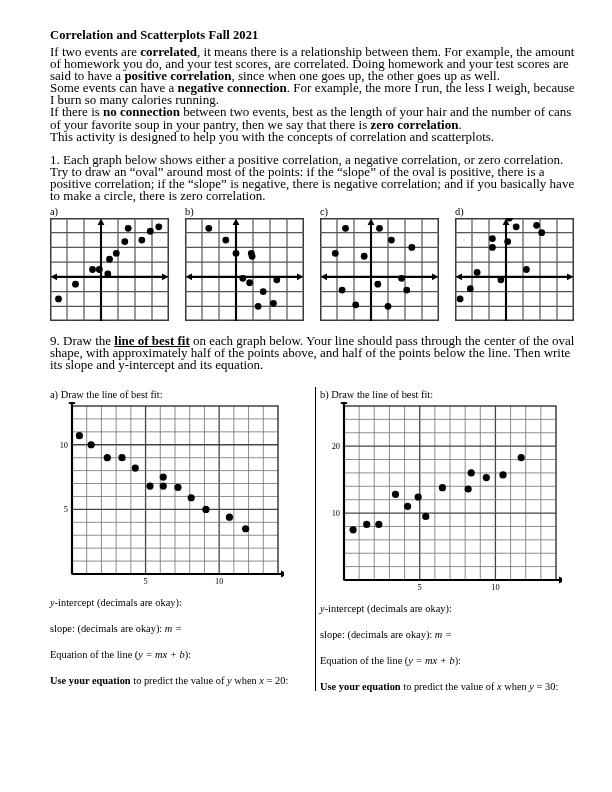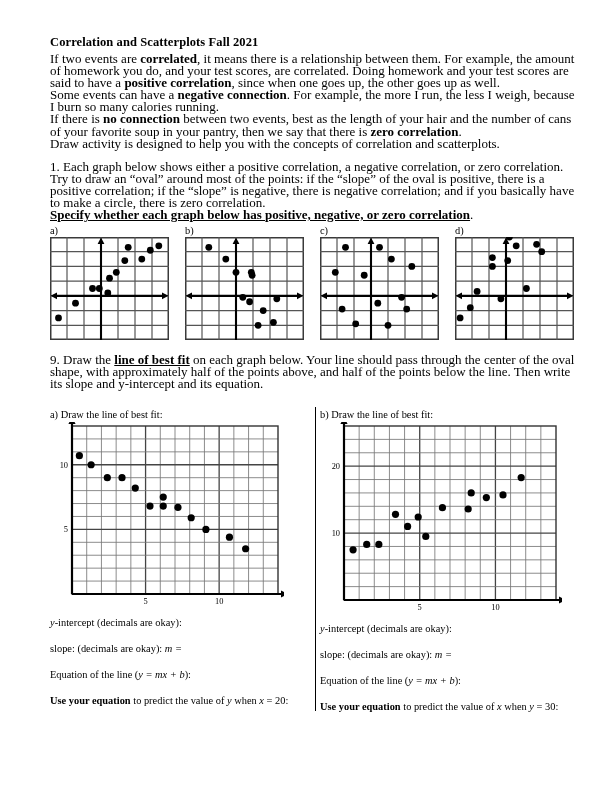--- a/index.html
+++ b/index.html
@@ -18,21 +18,21 @@
   .page {
     position: absolute;
     left: 0; top: 0;
     width: 612px;
     height: 792px;
     padding: 0;
   }
   .content {
     position: absolute;
     left: 50px;
-    top: 35px;
+    top: 28px;
     width: 528px;
   }
   h1.title {
     font-size: 12.5px;
     font-weight: bold;
     margin: 0 0 3px 0;
     letter-spacing: 0.1px;
   }
   p.para {
     font-size: 13px;
@@ -120,26 +120,25 @@
 
 <div class="page">
  <div class="content">
 
   <h1 class="title">Correlation and Scatterplots Fall 2021</h1>
 
   <div>
     <p class="para" id="p-0"><span>If two events are </span><span class="b">correlated</span><span>, it means there is a relationship between them.  For example, the amount of homework you do, and your test scores, are correlated.  Doing homework and your test scores are said to have a </span><span class="b">positive correlation</span><span>, since when one goes up, the other goes up as well.</span></p>
     <p class="para" id="p-1"><span>Some events can have a </span><span class="b">negative connection</span><span>.  For example, the more I run, the less I weigh, because I burn so many calories running.</span></p>
     <p class="para" id="p-2"><span>If there is </span><span class="b">no connection</span><span> between two events, best as the length of your hair and the number of cans of your favorite soup in your pantry, then we say that there is </span><span class="b">zero correlation</span><span>.</span></p>
-    <p class="para" id="p-4"><span>Draw activity is designed to help you with the concepts of correlation and scatterplots.</span></p>
+    <p class="para" id="p-4"><span>This activity is designed to help you with the concepts of correlation and scatterplots.</span></p>
   </div>
 
   <div class="q1">
     <p class="para">1.  Each graph below shows either a positive correlation, a negative correlation, or zero correlation.  Try to draw an “oval” around most of the points: if the “slope” of the oval is positive, there is a positive correlation; if the “slope” is negative, there is negative correlation; and if you basically have to make a circle, there is zero correlation.</p>
-    <p class="para"><span class="underline-bold">Specify whether each graph below has positive, negative, or zero correlation</span><span>.</span></p>
   </div>
 
   <div class="small-row">
 
     <div class="small-cell" style="left:0px;">
       <div class="small-label">a)</div>
       <div class="small-graph" id="sg-0">
             <svg width="119" height="103" viewBox="0 0 119 103">
               <rect x="0.75" y="0.75" width="117.5" height="101.5" fill="#ffffff" stroke="#3a3a3a" stroke-width="1.5"></rect>
               <line x1="17" y1="0" x2="17" y2="103" stroke="#555" stroke-width="1.2"></line>

